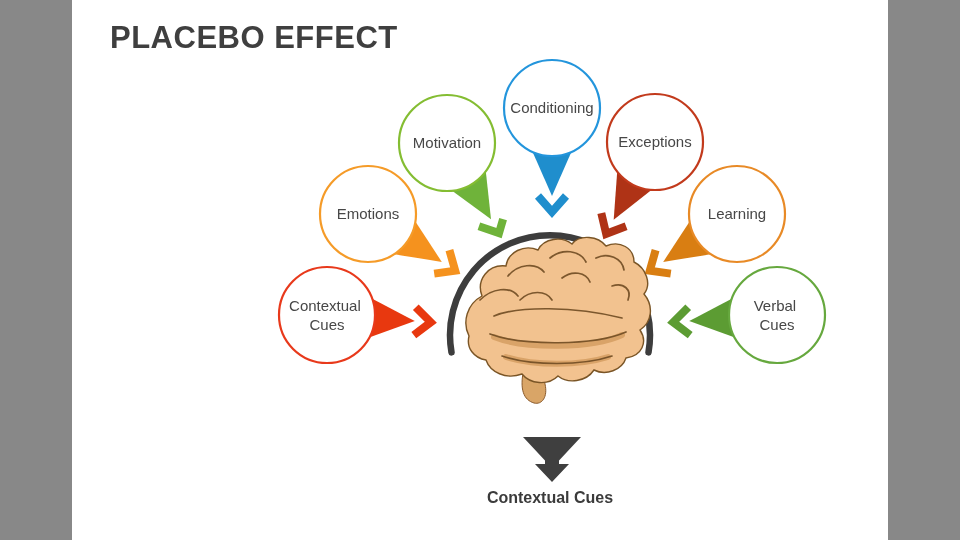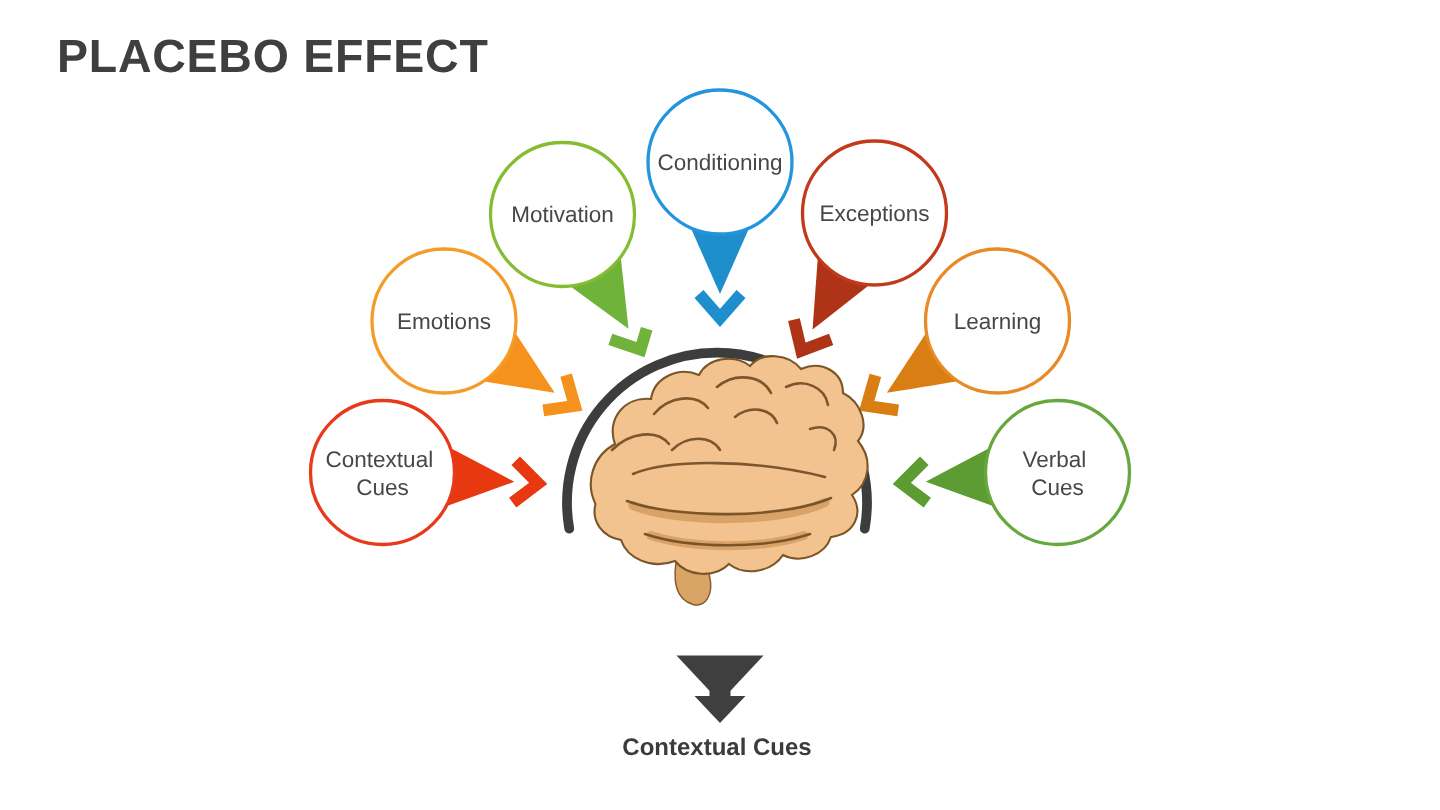--- a/index.html
+++ b/index.html
@@ -1,18 +1,18 @@
 <!DOCTYPE html>
 <html><head>
 <meta charset="utf-8">
 <style>
   html,body{margin:0;padding:0;background:#888;}
   .slide{
     position:relative;
-    width:960px;height:540px;
+    width:816px;height:540px;
     background:#ffffff;
     font-family:"Liberation Sans", sans-serif;
     overflow:hidden;
     margin:0 auto;
   }
   svg{display:block;}
   .title-text{
     font-family:"Liberation Sans", sans-serif;
     font-size:31px;
     font-weight:bold;

